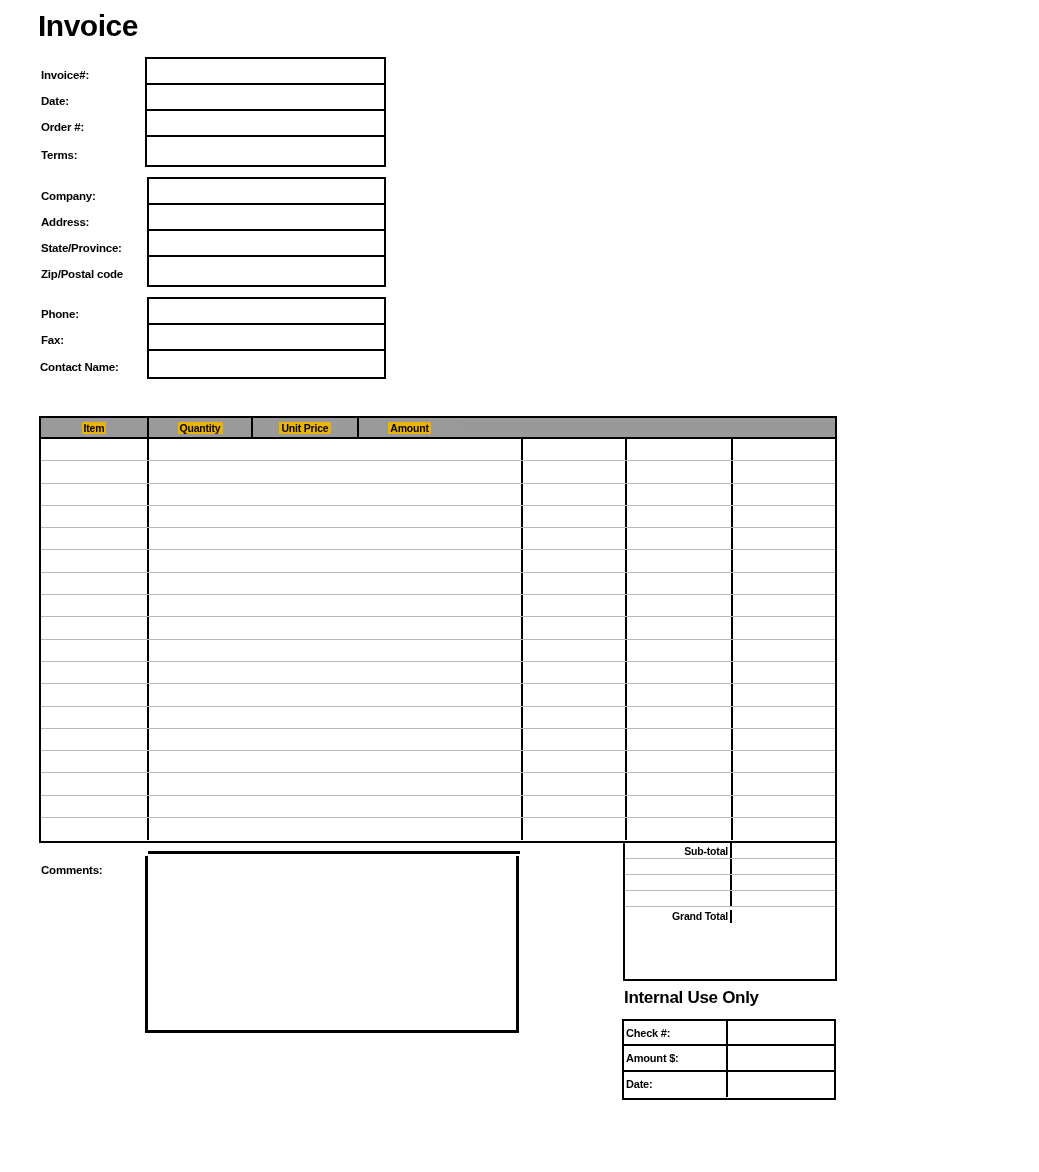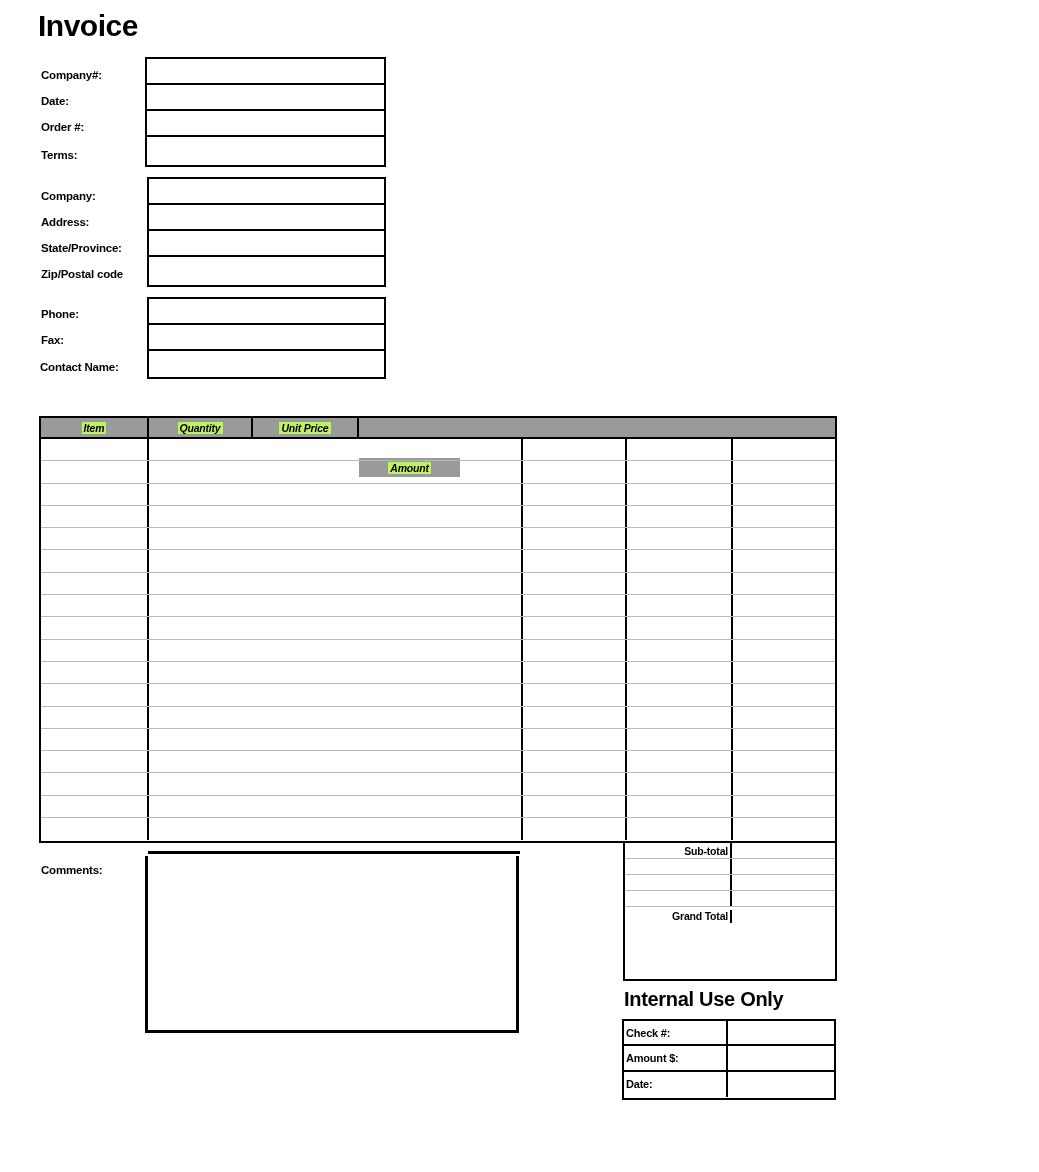--- a/index.html
+++ b/index.html
@@ -77,26 +77,25 @@
     font-size: 10.5px;
     font-weight: bold;
     color: #000;
     background: #9a9a9a;
     border-right: 2.5px solid #000;
     height: 100%;
     letter-spacing: -0.2px;
     white-space: nowrap;
     overflow: hidden;
   }
-  .items-head .hcell:last-child { border-right: none; margin-top: 40px; }
+  .items-head .hcell:last-child { border-right: none; }
   .items-head .hcell .pill {
     display: inline-block;
-    background: #bef264;
+    background: #eab308;
     padding: 0 2px;
-    font-style: italic;
   }
   .items-body {
     position: relative;
   }
   .item-row {
     display: flex;
     box-sizing: border-box;
     height: 22.3px;
     border-bottom: 1px solid #b9b9b9;
   }
@@ -170,21 +169,21 @@
     border: 3px solid #000;
     border-top: none;
     background: #fff;
   }
 
   
   .internal-title {
     position: absolute;
     left: 624px;
     top: 988px;
-    font-size: 20px;
+    font-size: 17px;
     font-weight: bold;
     letter-spacing: -0.3px;
     white-space: nowrap;
   }
   .internal-table {
     position: absolute;
     left: 622px;
     top: 1019px;
     width: 214px;
     height: 81px;
@@ -217,21 +216,21 @@
   }
 </style>
 </head>
 <body>
 
 <div id="page">
 
   <div class="doc-title">Invoice</div>
 
   <div>
-    <div class="field-label" style="left:41px; top:69px;">Company#:</div>
+    <div class="field-label" style="left:41px; top:69px;">Invoice#:</div>
     <div class="field-label" style="left:41px; top:95px;">Date:</div>
     <div class="field-label" style="left:41px; top:121px;">Order #:</div>
     <div class="field-label" style="left:41px; top:149px;">Terms:</div>
   </div>
 
   <div class="box-group" style="left:145px; top:57px; width:241px; height:110px;">
     <div class="box-row" style="height:26px;"></div>
     <div class="box-row" style="height:26px;"></div>
     <div class="box-row" style="height:26px;"></div>
     <div class="box-row" style="height:26.5px;"></div>

